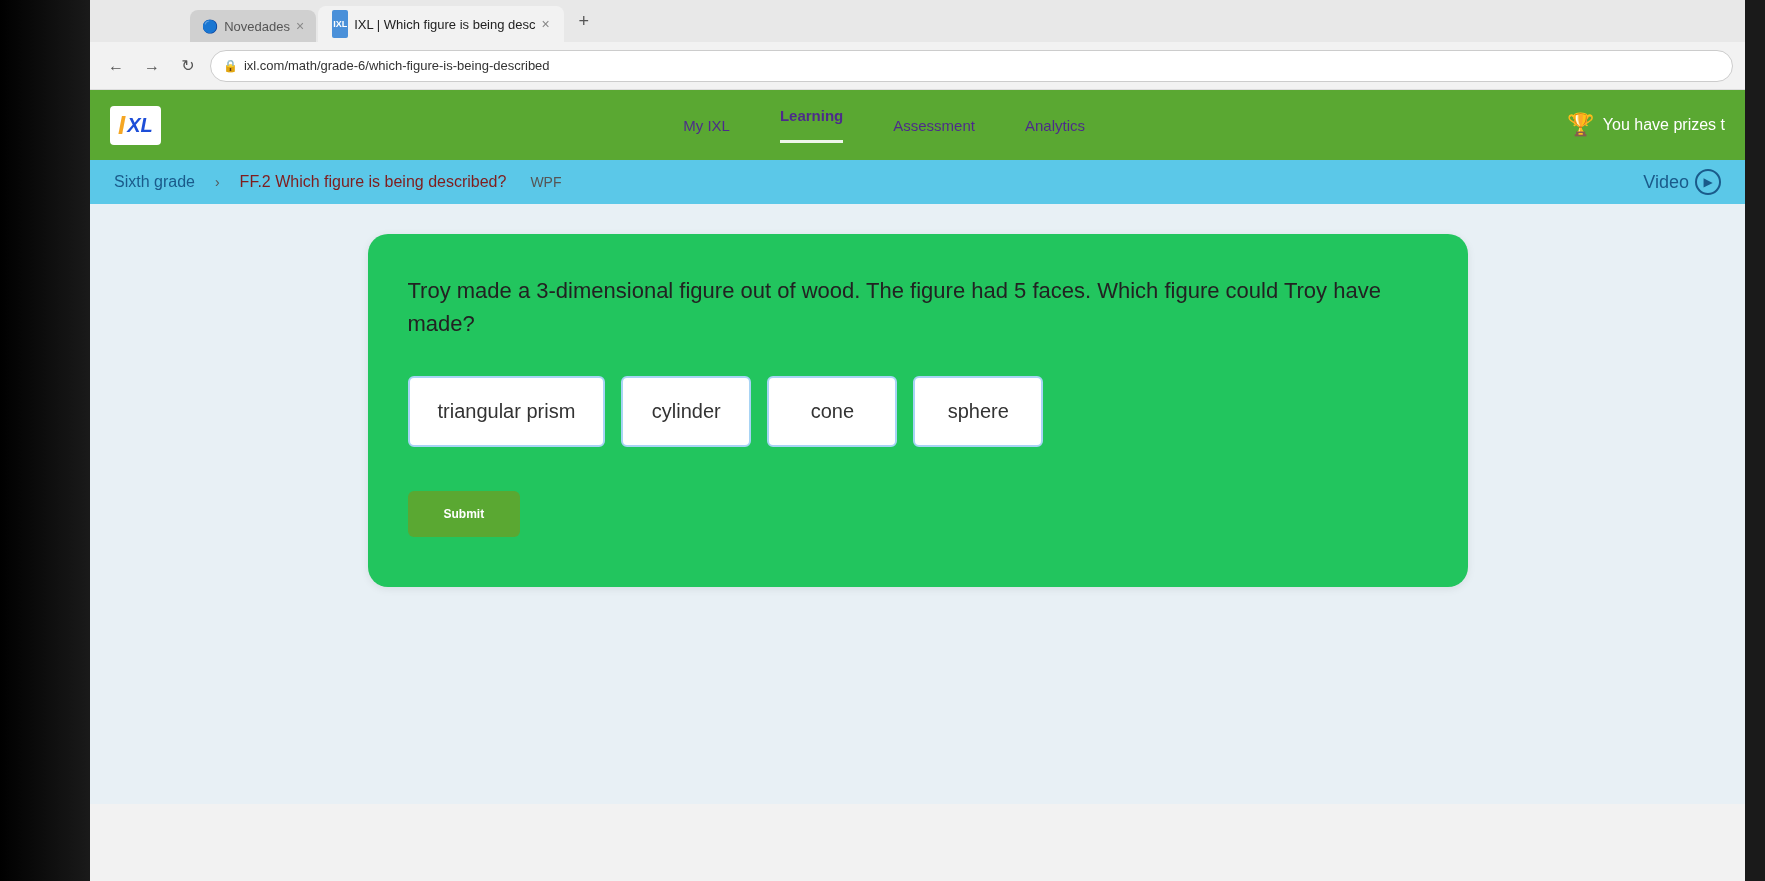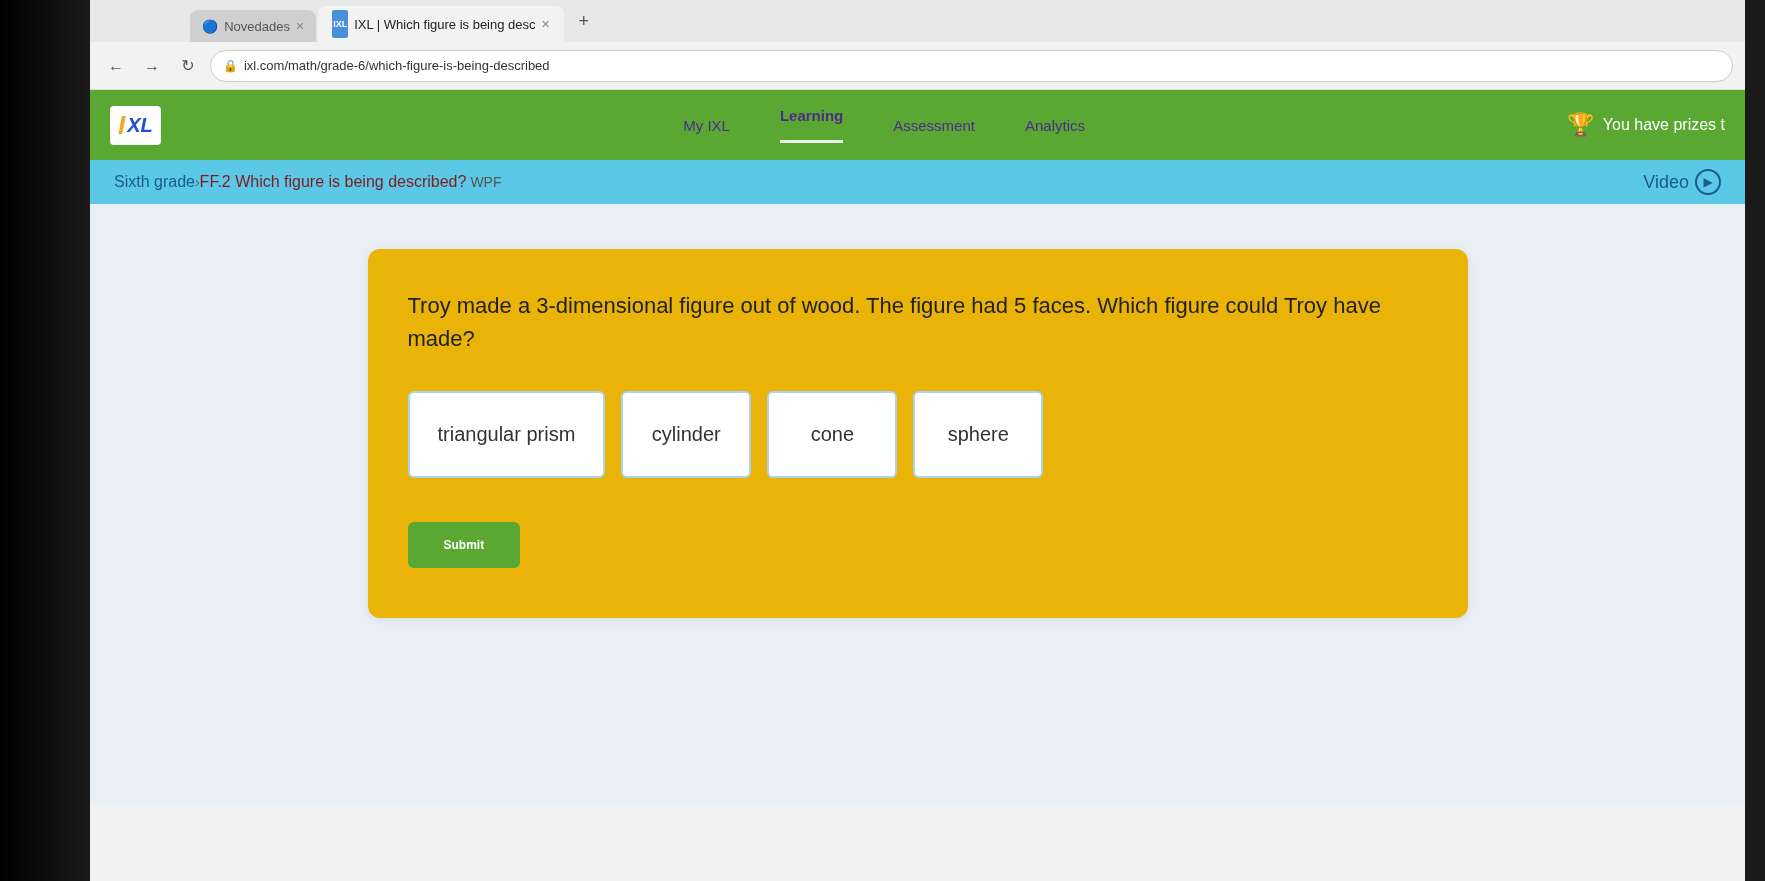--- a/index.html
+++ b/index.html
@@ -199,21 +199,21 @@
       font-size: 22px;
     }
 
     
     .breadcrumb-bar {
       height: 44px;
       background: #5bc8e8;
       display: flex;
       align-items: center;
       padding: 0 24px;
-      gap: 0;
+      gap: 20px;
       font-size: 16px;
       color: #222;
     }
     .breadcrumb-sep {
       color: #555;
       font-size: 14px;
     }
     .breadcrumb-link {
       color: #1a5a8a;
       text-decoration: none;
@@ -247,46 +247,46 @@
 
     
     .main-content {
       background: #e8f0f5;
       min-height: 600px;
       padding: 30px 20px;
     }
 
     
     .question-card {
-      background: #eab308;
-      border-radius: 12px;
+      background: #22c55e;
+      border-radius: 20px;
       padding: 40px 40px 50px 40px;
       max-width: 1100px;
-      margin: 15px auto;
+      margin: 0 auto;
       box-shadow: 0 2px 8px rgba(0,0,0,0.08);
     }
 
     .question-text {
       font-size: 22px;
       color: #222;
       line-height: 1.5;
       margin-bottom: 36px;
     }
 
     
     .choices {
       display: flex;
       gap: 16px;
       margin-bottom: 44px;
       flex-wrap: wrap;
     }
     .choice-btn {
       border: 2px solid #a8d4f5;
       border-radius: 6px;
-      padding: 30px 28px;
+      padding: 22px 28px;
       font-size: 20px;
       color: #333;
       background: white;
       cursor: pointer;
       min-width: 130px;
       text-align: center;
       transition: background 0.15s;
     }
 
     .submit-btn {

